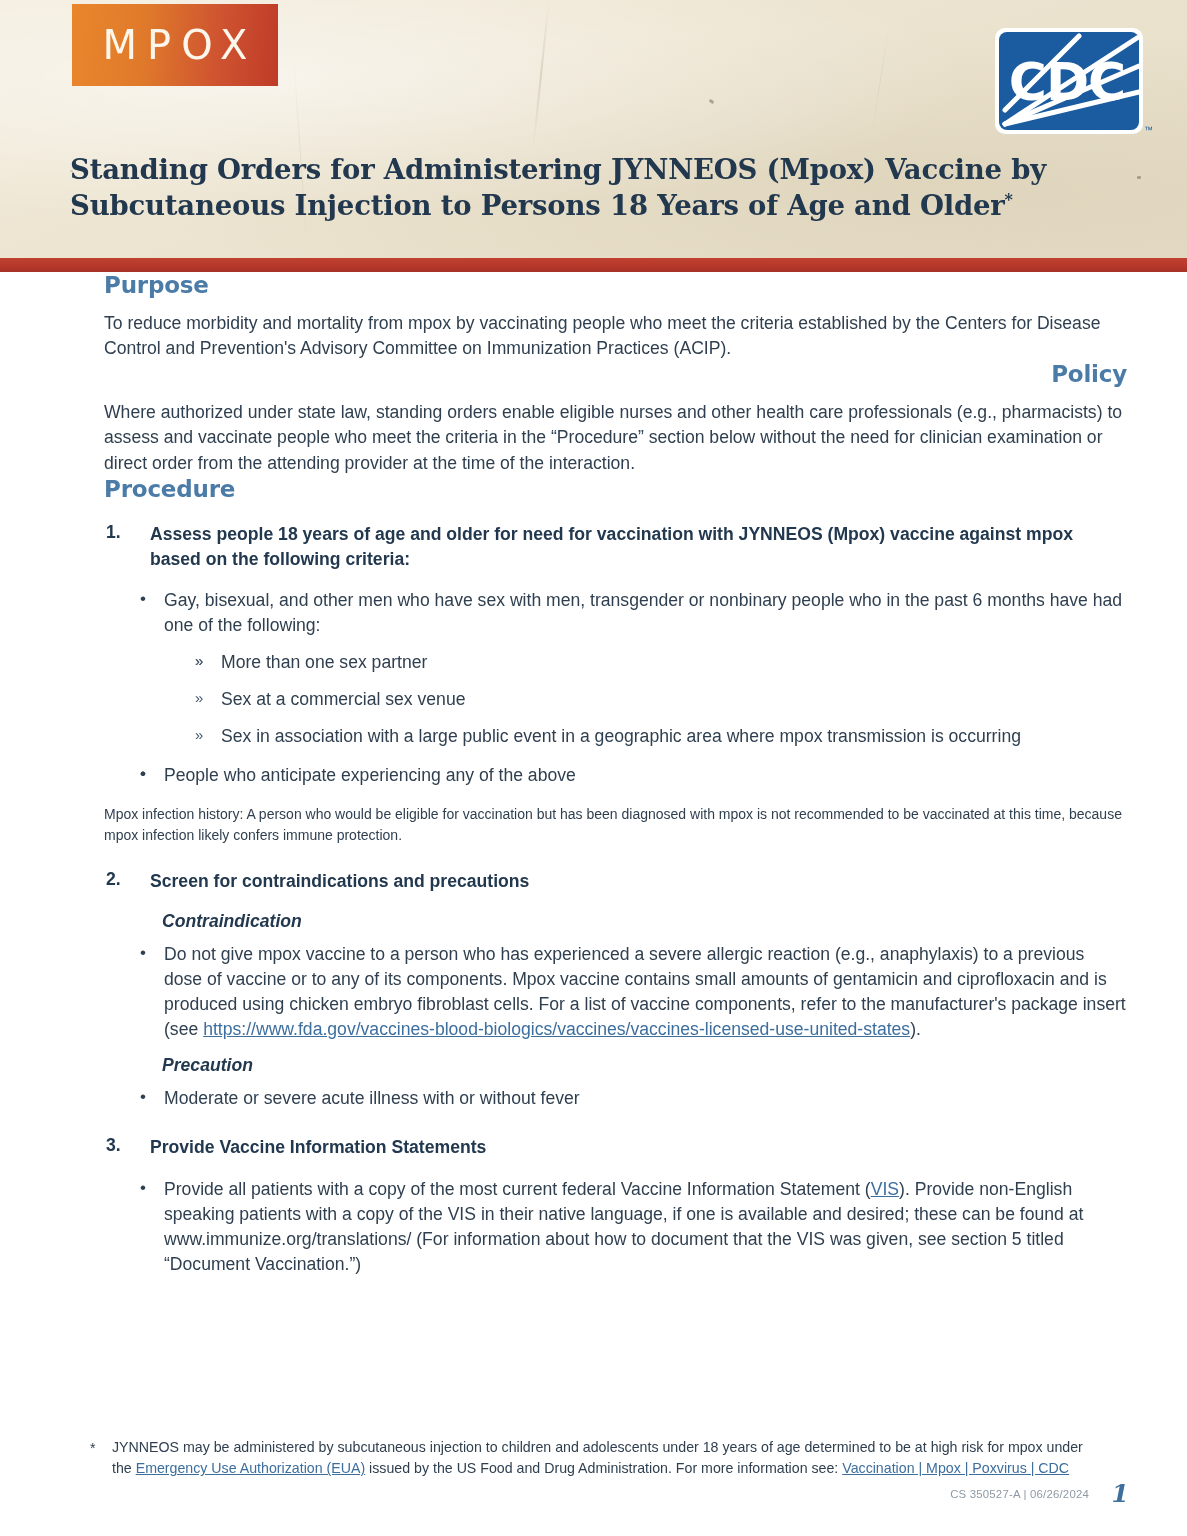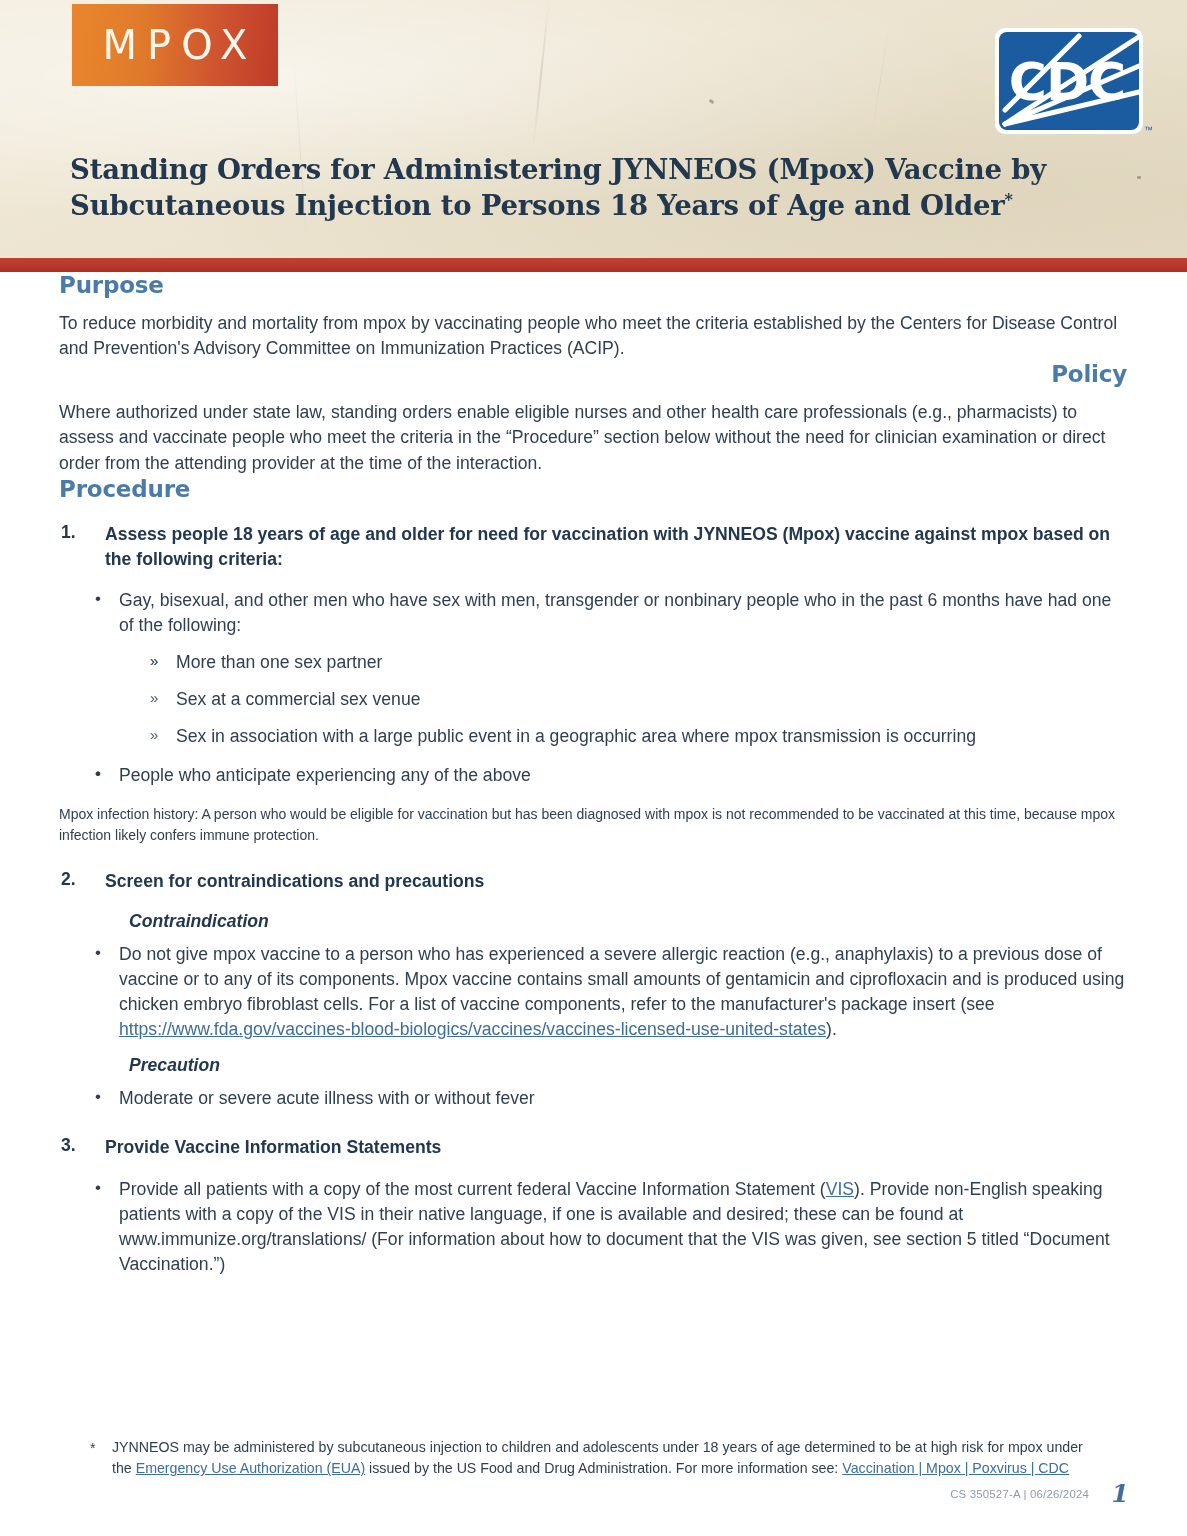--- a/index.html
+++ b/index.html
@@ -108,21 +108,21 @@
     background: linear-gradient(to bottom, #c04130 0%, #b5382a 60%, #a63227 100%);
   }
 
   
   .content {
     position: absolute;
     top: 272px;
     left: 0;
     width: 1187px;
     box-sizing: border-box;
-    padding: 0 60px 0 59px;
+    padding: 0 60px 0 104px;
   }
 
   h2.section-heading {
     color: #4b7ca8;
     font-family: "DejaVu Sans", sans-serif;
     font-size: 23px;
     font-weight: bold;
     margin: 0;
     letter-spacing: -0.2px;
   }
@@ -208,21 +208,21 @@
     top: 0px;
     color: #45596c;
     font-size: 15px;
   }
 
   .sub-head {
     font-size: 17.6px;
     font-weight: bold;
     font-style: italic;
     color: #22384f;
-    margin: 14px 0 0 40px;
+    margin: 14px 0 0 28px;
   }
   .indent-block { margin-left: 28px; }
 
   a.doclink {
     color: #3c6e9e;
     text-decoration: underline;
   }
 
   .note-para {
     margin-top: 16px;

